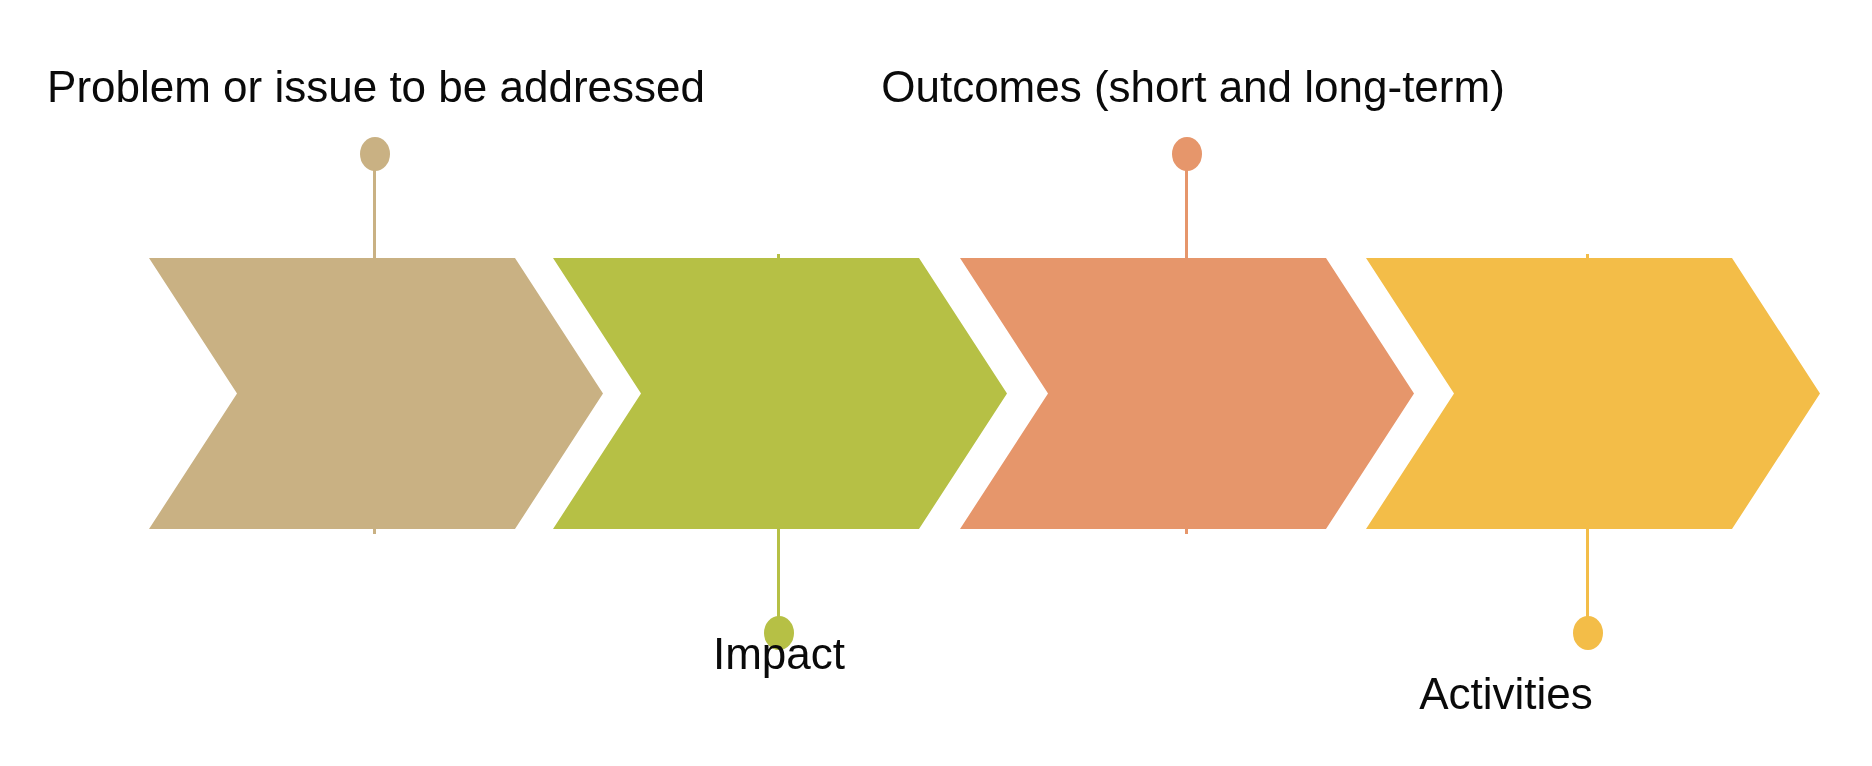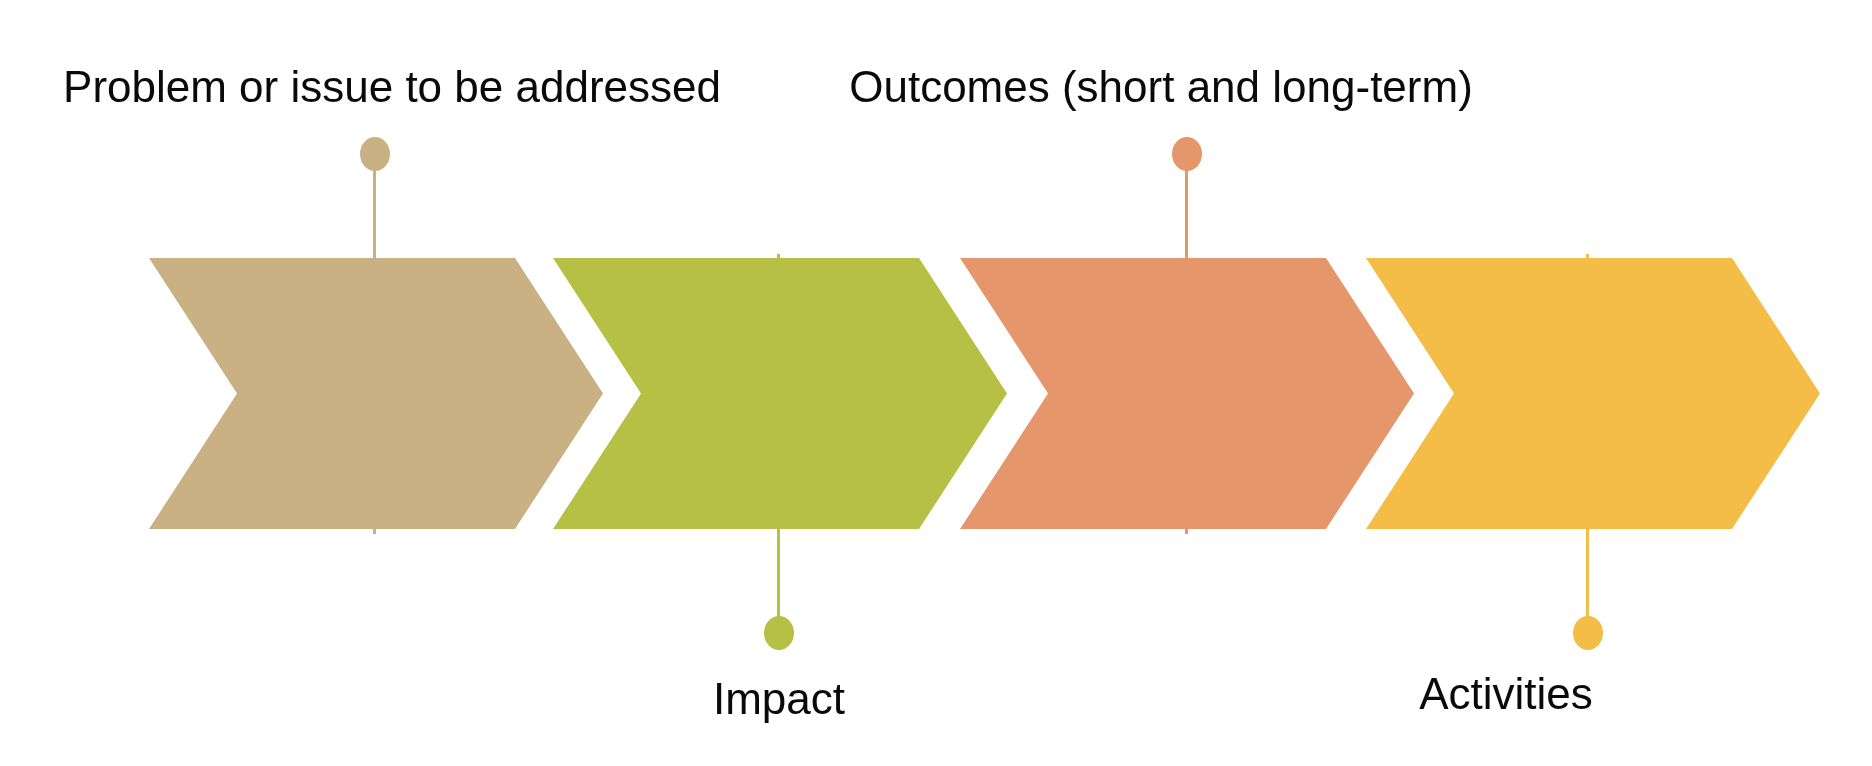--- a/index.html
+++ b/index.html
@@ -38,31 +38,31 @@
     transform: translateX(-50%);
     font-size: 44px;
     line-height: 46px;
     color: #0a0a0a;
     white-space: nowrap;
   }
   
   .s1 .chevron   { left: 149px; }
   .s1 .connector { left: 373px; top: 154px; height: 380px; }
   .s1 .dot       { left: 360px; top: 137px; }
-  .s1 .step-label{ left: 392px; top: 64px; text-align: center; }
+  .s1 .step-label{ left: 376px; top: 64px; text-align: center; }
   
   .s2 .chevron   { left: 553px; }
   .s2 .connector { left: 777px; top: 254px; height: 379px; }
   .s2 .dot       { left: 764px; top: 616px; }
-  .s2 .step-label{ left: 779px; top: 676px; }
+  .s2 .step-label{ left: 779px; top: 631px; }
   
   .s3 .chevron   { left: 960px; }
   .s3 .connector { left: 1185px; top: 154px; height: 380px; }
   .s3 .dot       { left: 1172px; top: 137px; }
-  .s3 .step-label{ left: 1161px; top: 64px; }
+  .s3 .step-label{ left: 1193px; top: 64px; }
   
   .s4 .chevron   { left: 1366px; }
   .s4 .connector { left: 1586px; top: 254px; height: 379px; }
   .s4 .dot       { left: 1573px; top: 616px; }
   .s4 .step-label{ left: 1506px; top: 671px; }
 </style>
 </head>
 <body>
 
 <div class="canvas">

